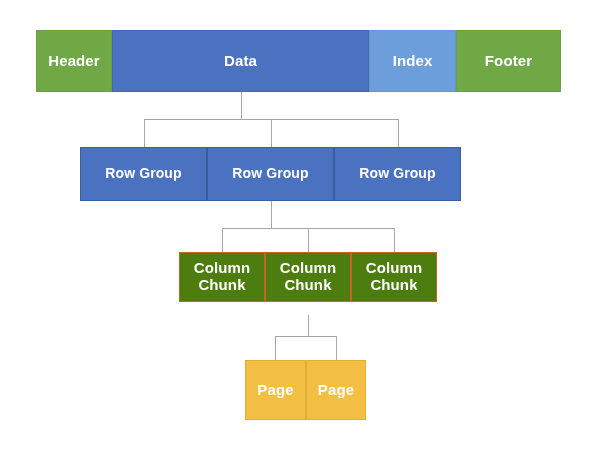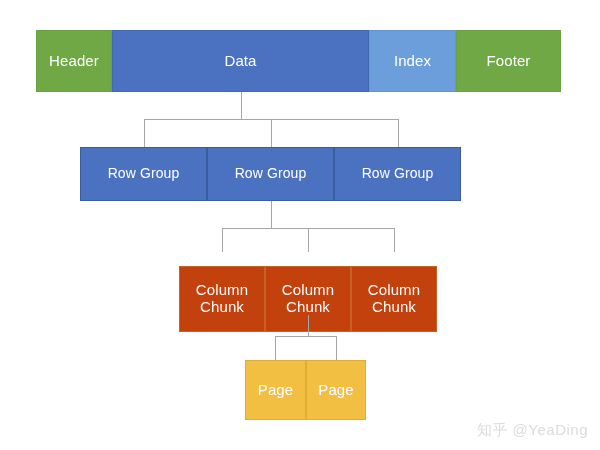--- a/index.html
+++ b/index.html
@@ -26,20 +26,21 @@
     box-sizing: border-box;
     display: flex;
     align-items: center;
     justify-content: center;
     text-align: center;
     color: #ffffff;
     line-height: 1.12;
     letter-spacing: 0.1px;
     white-space: pre-line;
     user-select: none;
+    font-weight: bold;
   }
 
   
   .strip-seg {
     height: 62px;
     top: 30px;
     font-size: 15px;
   }
   .seg-green {
     background: #70A845;
@@ -58,23 +59,23 @@
   .rowgroup {
     top: 147px;
     height: 54px;
     background: #4A72C0;
     border: 1px solid #3A5DA0;
     font-size: 14px;
   }
 
   
   .colchunk {
-    top: 266px;
-    height: 66px;
-    background: #c2410c;
+    top: 252px;
+    height: 50px;
+    background: #4d7c0f;
     border: 1px solid #C76320;
     font-size: 15px;
   }
 
   
   .page {
     top: 360px;
     height: 60px;
     background: #F2BF43;
     border: 1px solid #E0AE33;
@@ -143,15 +144,14 @@
 
   <div class="conn conn-v" style="left:308px; top:315px; height:21px;"></div>
   <div class="conn conn-h" style="left:275px; top:336px; width:62px;"></div>
   <div class="conn conn-v" style="left:275px; top:336px; height:24px;"></div>
   <div class="conn conn-v" style="left:336px; top:336px; height:24px;"></div>
 
   <div class="box page" style="left:245px; width:61px;">Page</div>
 
   <div class="box page" style="left:306px; width:60px;">Page</div>
 
-  <div id="watermark">知乎 @YeaDing</div>
 
 </div>
 
 </body></html>

